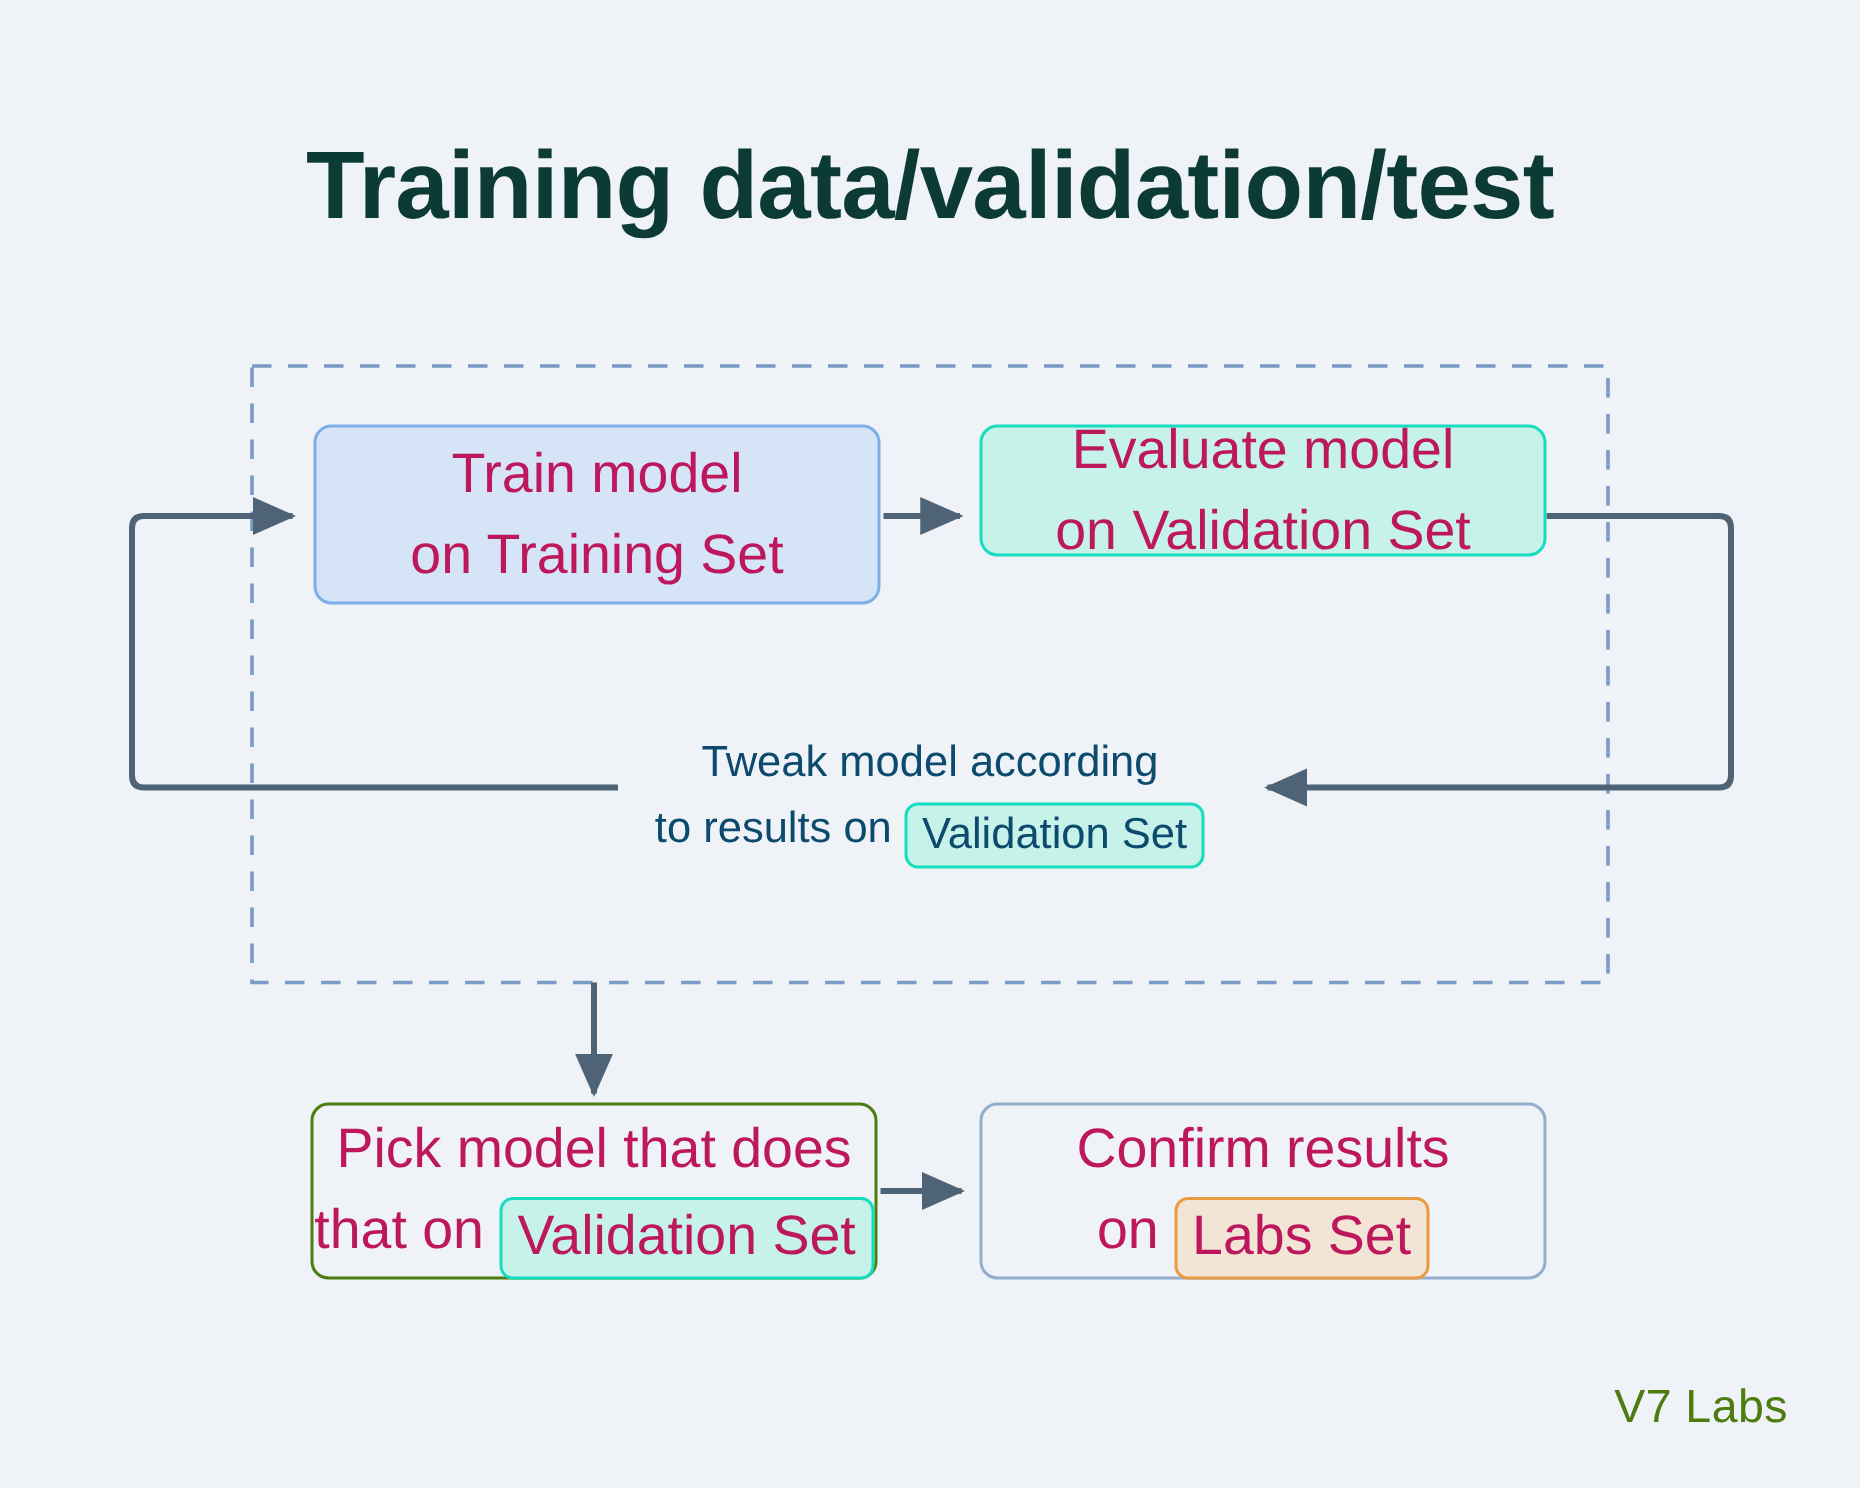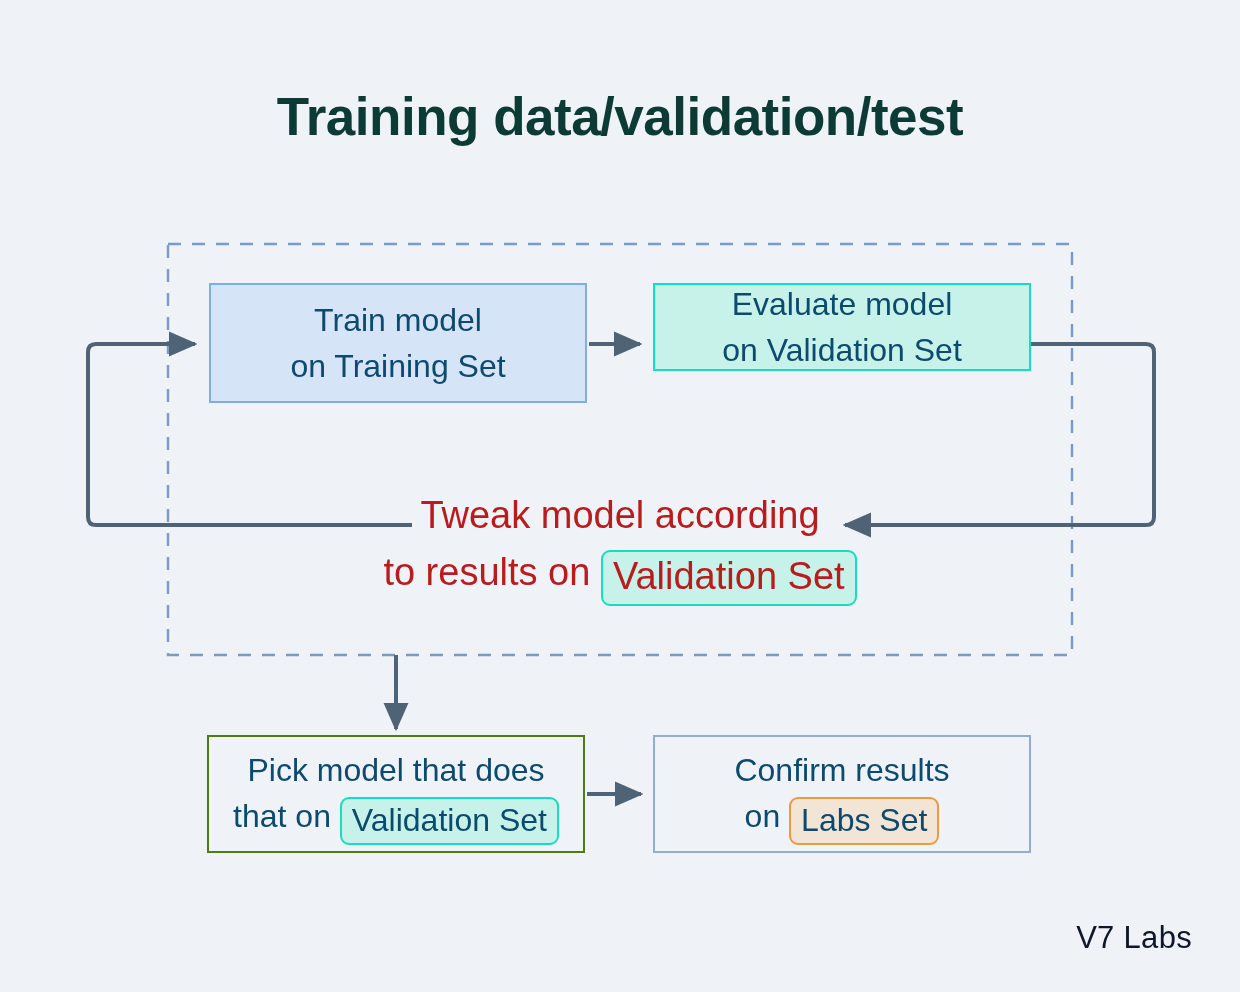--- a/index.html
+++ b/index.html
@@ -18,21 +18,21 @@
     overflow: hidden;
   }
 
   
   #title {
     position: absolute;
     left: 0;
     top: 86px;
     width: 1240px;
     text-align: center;
-    font-size: 53px;
+    font-size: 64px;
     font-weight: bold;
     letter-spacing: -0.5px;
     color: #0c3b35;
     white-space: nowrap;
   }
 
   
   #wires {
     position: absolute;
     left: 0;
@@ -43,24 +43,24 @@
   }
 
   
   .node {
     position: absolute;
     box-sizing: border-box;
     display: flex;
     flex-direction: column;
     align-items: center;
     justify-content: center;
-    border-radius: 0;
-    font-size: 32px;
+    border-radius: 12px;
+    font-size: 37px;
     line-height: 1.45;
-    color: #0c4a6e;
+    color: #be185d;
     text-align: center;
   }
   .node .ln {
     display: block;
     white-space: nowrap;
   }
 
   #node-train {
     left: 209px; top: 283px; width: 378px; height: 120px;
     background: #d6e4f7;
@@ -82,23 +82,23 @@
     border: 2px solid #93aecd;
   }
 
   
   #tweak-label {
     position: absolute;
     left: 370px;
     top: 487px;
     width: 500px;
     text-align: center;
-    font-size: 38px;
+    font-size: 29px;
     line-height: 1.5;
-    color: #b91c1c;
+    color: #0c4a6e;
   }
   #tweak-label .ln { display: block; white-space: nowrap; }
 
   
   .pill {
     display: inline-block;
     padding: 2px 10px 4px 10px;
     border-radius: 9px;
     line-height: 1.2;
     vertical-align: baseline;
@@ -113,21 +113,21 @@
     background: #f3e5d6;
     border: 2px solid #eb9a42;
   }
 
   
   #watermark {
     position: absolute;
     right: 48px;
     top: 920px;
     font-size: 31px;
-    color: #0f172a;
+    color: #4d7c0f;
     letter-spacing: 0.3px;
     white-space: nowrap;
   }
 </style>
 </head>
 <body>
 
 <div id="canvas">
 
   <div id="title">Training data/validation/test</div>

